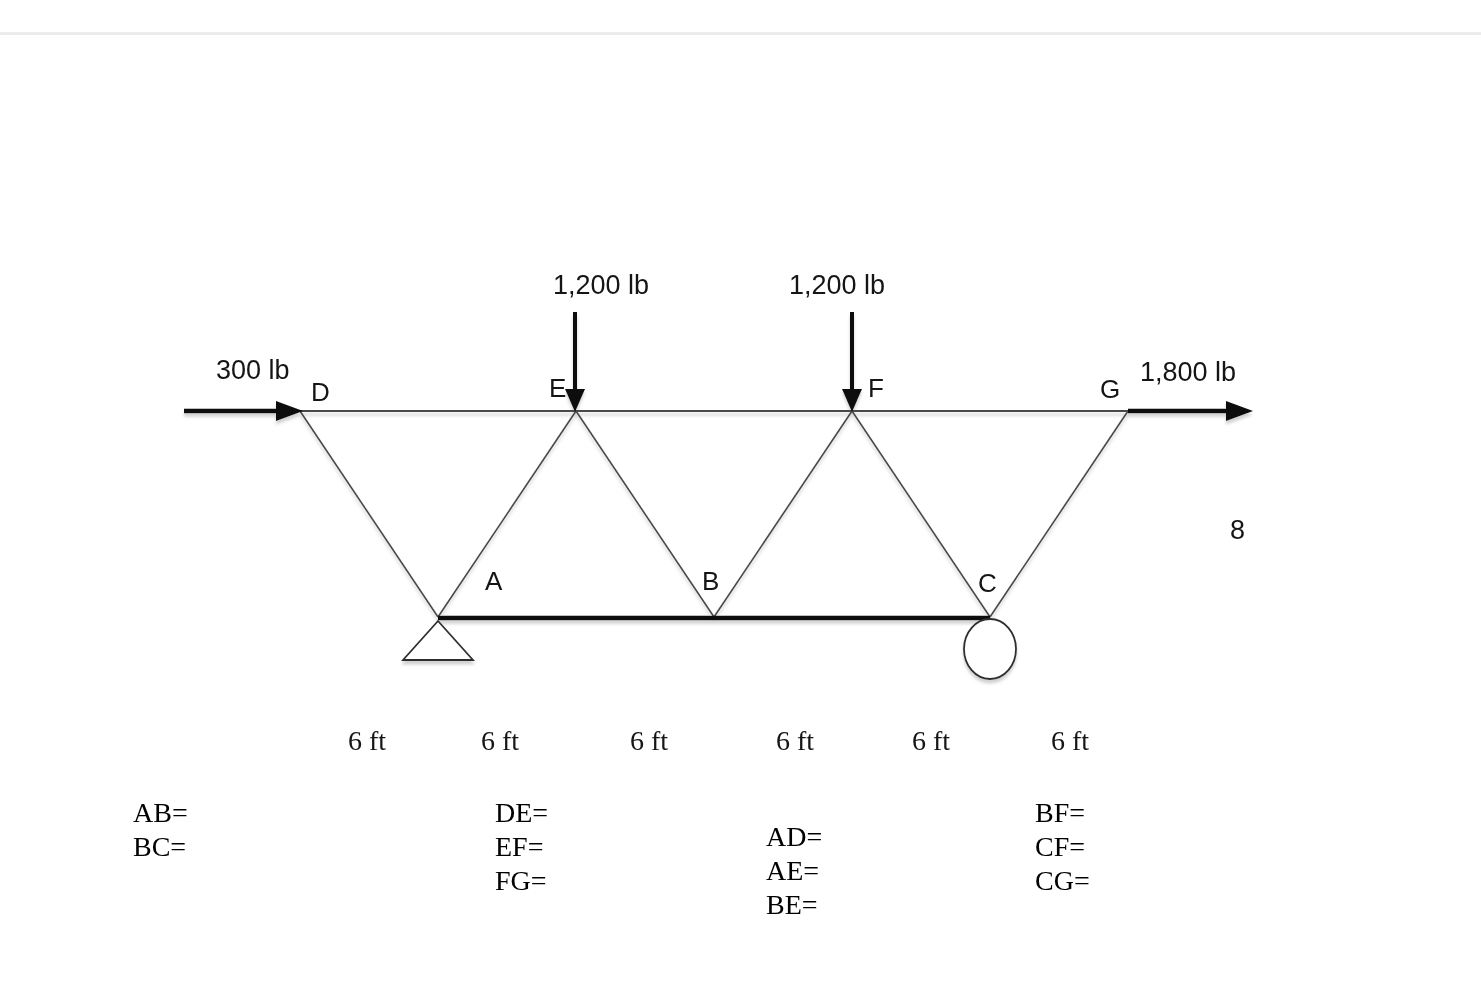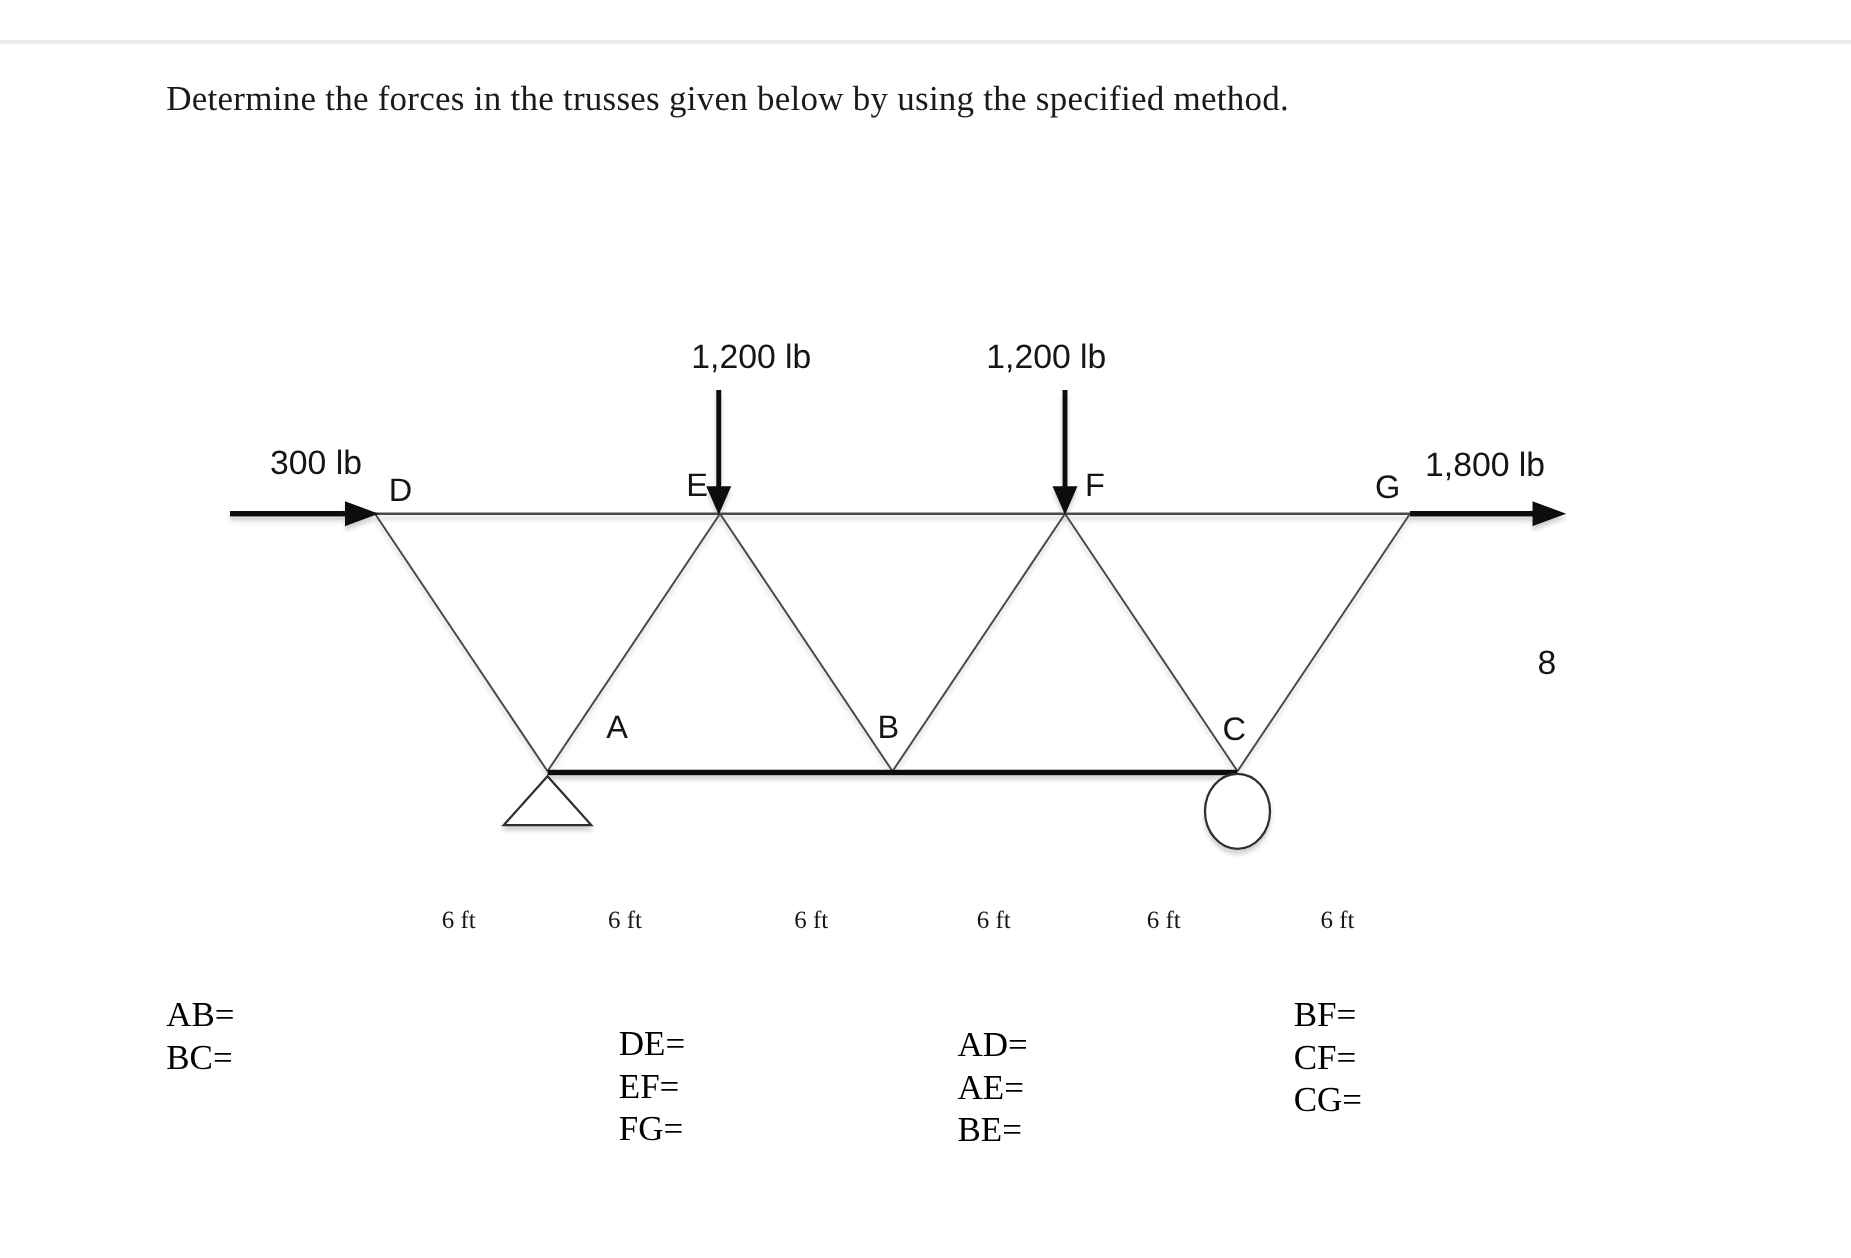--- a/index.html
+++ b/index.html
@@ -51,46 +51,45 @@
     font-size: 26px;
     color: #151515;
     white-space: nowrap;
     line-height: 1.1;
   }
   .dim-label {
     position: absolute;
     top: 725px;
     transform: translateX(-50%);
     font-family: "Liberation Serif", serif;
-    font-size: 20px;
+    font-size: 28px;
     color: #161616;
     white-space: nowrap;
   }
   .answers-col {
     position: absolute;
     top: 796px;
     font-family: "Liberation Serif", serif;
     font-size: 28px;
     line-height: 34px;
     color: #000000;
     white-space: nowrap;
   }
   .col1 { left: 133px; }
-  .col2 { left: 495px; margin-top: 23px; }
+  .col2 { left: 495px; }
   .col3 { left: 766px; margin-top: 24px; }
   .col4 { left: 1035px; }
 </style>
 </head>
 <body>
 
 <div class="page">
 
   <div class="top-rule"></div>
 
-  <div class="heading">Determine the forces in the trusses given below by using the specified method.</div>
 
   <svg class="truss-svg" viewBox="0 0 1481 1006" xmlns="http://www.w3.org/2000/svg">
     <defs>
       <filter id="soft" x="-20%" y="-20%" width="140%" height="160%">
         <feDropShadow dx="0" dy="3.5" stdDeviation="1.6" flood-color="#8a8a8a" flood-opacity="0.4"></feDropShadow>
       </filter>
     </defs>
     <g filter="url(#soft)">
 
       <line x1="300" y1="411" x2="1128" y2="411" stroke="#4a4a4a" stroke-width="2"></line>

